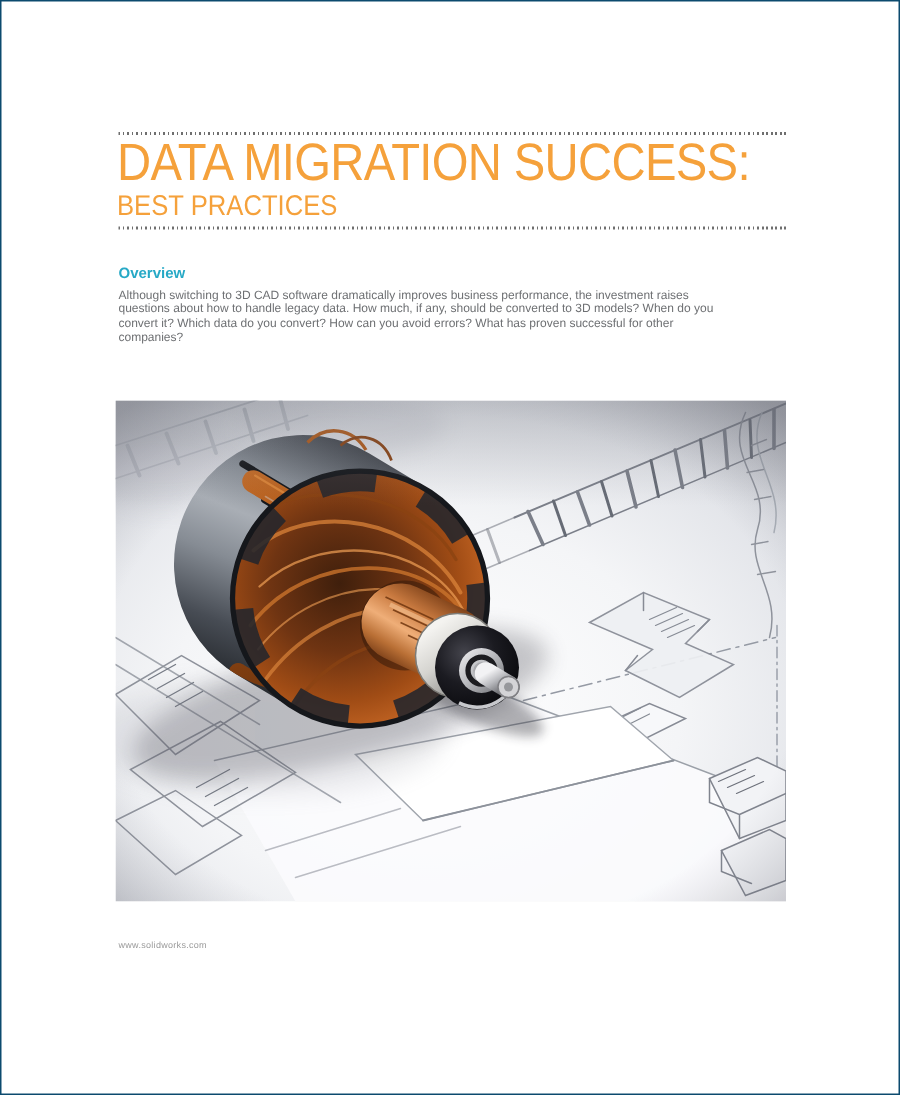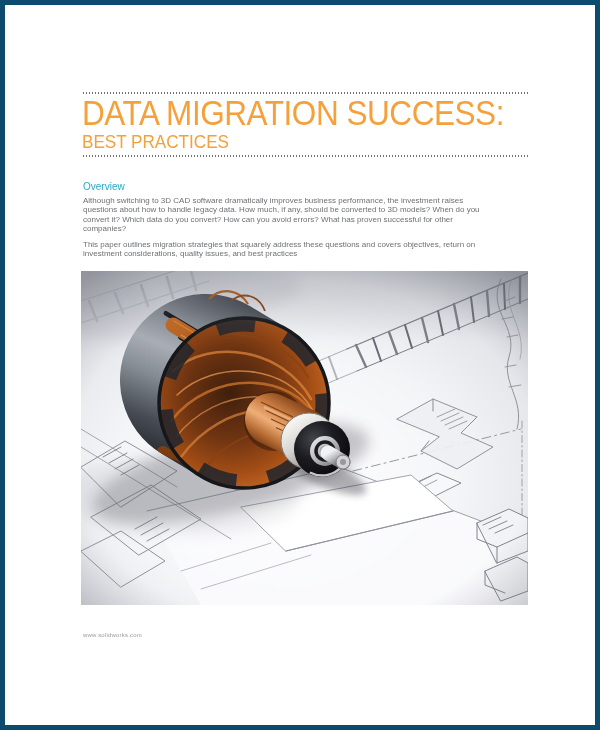--- a/index.html
+++ b/index.html
@@ -1,32 +1,32 @@
 <!DOCTYPE html>
 <html><head>
 <meta charset="utf-8">
 <style>
   html,body{margin:0;padding:0;background:#ffffff;}
   body{width:600px;height:730px;position:relative;font-family:"Liberation Sans",sans-serif;-webkit-font-smoothing:antialiased;}
-  .page{position:absolute;inset:0;width:600px;height:730px;box-sizing:border-box;border:5px solid #0c4a6e;background:#ffffff;overflow:hidden;}
+  .page{position:absolute;inset:0;width:600px;height:730px;box-sizing:border-box;border:1px solid #0c4a6e;background:#ffffff;overflow:hidden;}
 
   .rule{position:absolute;left:78px;width:445px;height:2px;
         background-image:repeating-linear-gradient(to right,#6f6f6f 0 1px,transparent 1px 3px);}
   .rule-top{top:87px;}
   .rule-mid{top:150px;}
 
   .doc-title{position:absolute;left:77px;top:90px;margin:0;color:#f5a13b;
              font-size:35px;line-height:35px;font-weight:400;letter-spacing:-0.5px;
              transform:scaleX(.9);transform-origin:left;white-space:nowrap;}
   .doc-subtitle{position:absolute;left:77px;top:127px;margin:0;color:#f5a13b;
                 font-size:19px;line-height:20px;font-weight:400;letter-spacing:0;
                 transform:scaleX(.9);transform-origin:left;white-space:nowrap;}
 
   .overview{position:absolute;left:78px;top:176px;width:452px;}
-  .overview h3{margin:0 0 4px 0;font-size:10px;line-height:11px;font-weight:400;color:#27a9c6;}
+  .overview h3{margin:0 0 4px 0;font-size:10px;line-height:11px;font-weight:700;color:#27a9c6;}
   .overview p{margin:0 0 7px 0;width:404px;font-size:8px;line-height:9.3px;color:#6e7073;}
 
   .photo{position:absolute;left:76px;top:266px;width:447px;height:334px;margin:0;}
   .photo svg{display:block;width:447px;height:334px;}
 
   .footer-url{position:absolute;left:78px;top:627px;font-size:6px;color:#9a9a9a;letter-spacing:.2px;}
 
   .logo{position:absolute;left:444px;top:602px;width:76px;}
   .logo svg{display:block;margin-left:5px;}
   .logo-text{font-size:10.5px;line-height:11px;color:#d9272e;white-space:nowrap;
@@ -40,21 +40,20 @@
 <div class="page">
 
   <div class="rule rule-top"></div>
   <h1 class="doc-title">DATA MIGRATION SUCCESS:</h1>
   <h2 class="doc-subtitle">BEST PRACTICES</h2>
   <div class="rule rule-mid"></div>
 
   <div class="overview">
     <h3>Overview</h3>
     <p>Although switching to 3D CAD software dramatically improves business performance, the investment raises questions about how to handle legacy data. How much, if any, should be converted to 3D models? When do you convert it? Which data do you convert? How can you avoid errors? What has proven successful for other companies?</p>
-    <p>This paper outlines migration strategies that squarely address these questions and covers objectives, return on investment considerations, quality issues, and best practices</p>
   </div>
 
   <figure class="photo">
     <svg viewBox="0 0 447 334" xmlns="http://www.w3.org/2000/svg">
       <defs>
         <radialGradient id="gBg" cx="0.46" cy="0.62" r="0.85">
           <stop offset="0" stop-color="#ffffff"></stop>
             <stop offset="0.45" stop-color="#f4f5f7"></stop>
           <stop offset="0.75" stop-color="#e1e3e8"></stop>
             <stop offset="1" stop-color="#c6c8ce"></stop>

